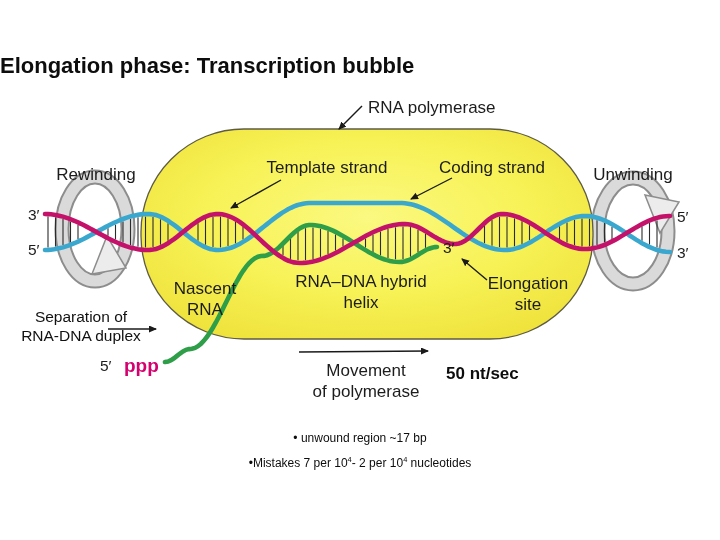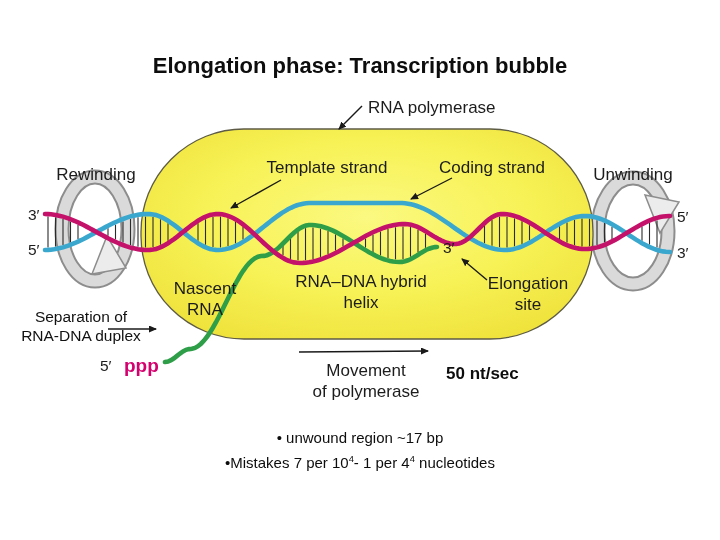--- a/index.html
+++ b/index.html
@@ -1,36 +1,36 @@
 <!DOCTYPE html>
 <html><head>
 <meta charset="utf-8">
 <style>
   html,body{margin:0;padding:0;}
   body{
     width:720px;height:540px;background:#ffffff;position:relative;overflow:hidden;
     font-family:"Liberation Sans",sans-serif;
   }
   .slide-title{
-    position:absolute;top:53px;left:0;width:720px;text-align:center;
+    position:absolute;top:53px;left:0;width:720px;
     font-size:22px;font-weight:bold;color:#0d0d0d;letter-spacing:0px;
   }
   .diagram-svg{position:absolute;left:0;top:85px;}
   .strand{fill:none;stroke-width:4.6;stroke-linecap:round;}
   .rung{stroke:#2b2b2b;stroke-width:1.1;}
   .ptr{stroke:#1a1a1a;stroke-width:1.4;fill:none;}
   .dlbl{font-family:"Liberation Sans",sans-serif;font-size:17px;fill:#1c1c1c;}
   .mid{text-anchor:middle;}
   .prime{font-family:"Liberation Sans",sans-serif;font-size:15.5px;fill:#1c1c1c;}
   .sep{font-family:"Liberation Sans",sans-serif;font-size:15.5px;fill:#111;text-anchor:middle;}
   .rate{font-family:"Liberation Sans",sans-serif;font-size:17px;font-weight:bold;fill:#0d0d0d;}
   .ppp{font-family:"Liberation Sans",sans-serif;font-size:19px;font-weight:bold;}
   .bullets{
     position:absolute;top:426px;left:0;width:720px;text-align:center;
-    font-size:15px;line-height:24.5px;color:#0d0d0d;
+    font-size:12px;line-height:24.5px;color:#0d0d0d;
   }
   .bullets sup{font-size:62%;vertical-align:super;line-height:0;}
 </style>
 </head>
 <body>
 
 <div class="slide-title">Elongation phase: Transcription bubble</div>
 
 <svg class="diagram-svg" width="720" height="330" viewBox="0 85 720 330">
   <defs>
@@ -150,14 +150,14 @@
   <text class="prime" x="28" y="255">5′</text>
   <text class="prime" x="677" y="222">5′</text>
   <text class="prime" x="677" y="258">3′</text>
   <text class="prime" x="443" y="253">3′</text>
   <text class="prime" x="100" y="371">5′</text>
   <text class="ppp" x="124" y="372" fill="#D4006E">ppp</text>
 </svg>
 
 <div class="bullets">
   <div>• unwound region ~17 bp</div>
-  <div><span>•Mistakes 7 per 10</span><sup>4</sup><span>- 1 per 4</span><sup>4</sup><span> nucleotides</span></div>
+  <div><span>•Mistakes 7 per 10</span><sup>4</sup><span>- 2 per 10</span><sup>4</sup><span> nucleotides</span></div>
 </div>
 
 </body></html>

